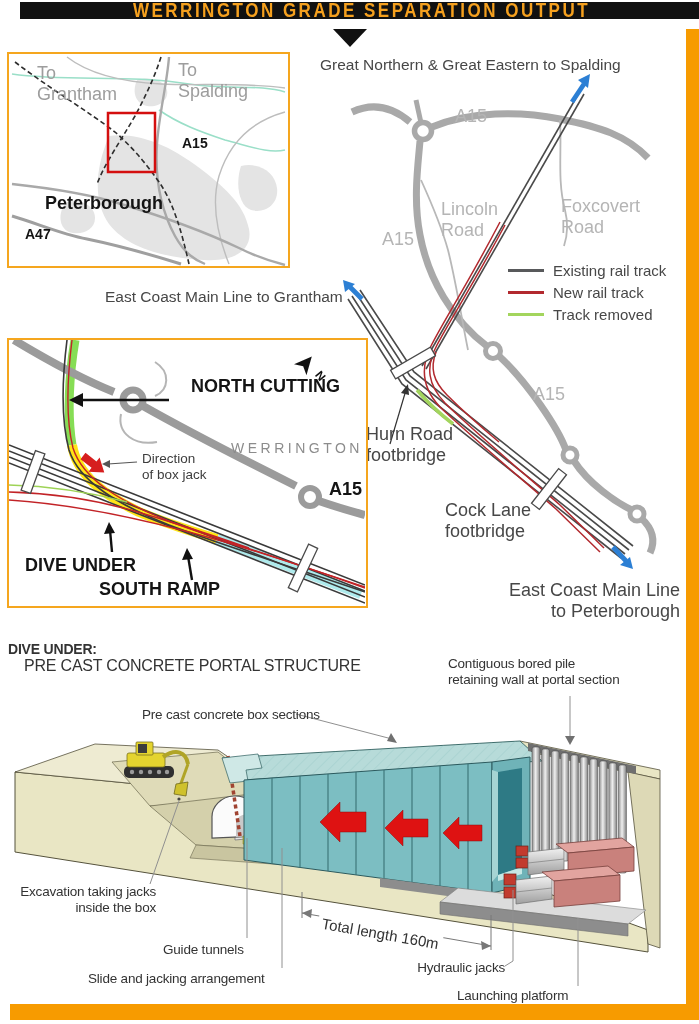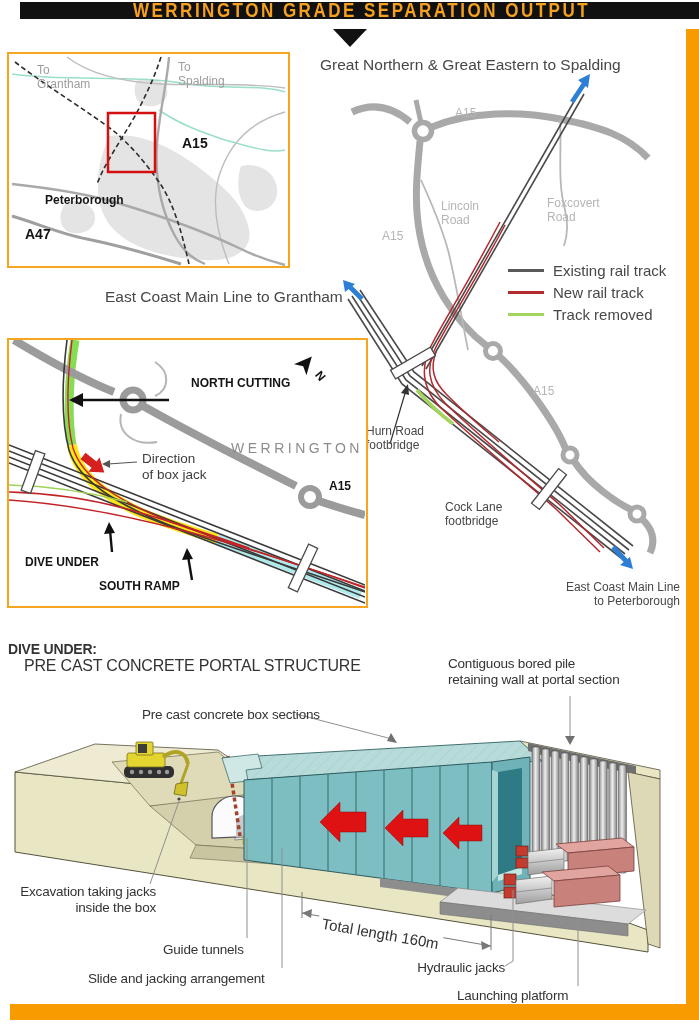--- a/index.html
+++ b/index.html
@@ -9,21 +9,21 @@
   .banner{left:20px;top:2px;width:683px;height:17px;background:#111111;
           display:flex;align-items:center;justify-content:center;}
   .banner span{color:#f5a01e;font-weight:bold;font-size:17px;letter-spacing:2.5px;
                transform:scaleY(1.22);white-space:nowrap;}
   .banner-pointer{left:333px;top:29px;width:0;height:0;
       border-left:17px solid transparent;border-right:17px solid transparent;
       border-top:18px solid #111111;}
   .bar-right{left:686px;top:29px;width:13px;height:990px;background:#f79b00;}
   .bar-bottom{left:10px;top:1004px;width:689px;height:16px;background:#f79b00;}
   .inset{background:#fff;border:2px solid #f5a61e;box-sizing:border-box;}
-  .lbl{position:absolute;color:#474747;font-size:12px;line-height:1.18;white-space:nowrap;}
+  .lbl{position:absolute;color:#474747;font-size:18px;line-height:1.18;white-space:nowrap;}
   .lbl.gray{color:#b5b5b5;}
   .lbl.midgray{color:#9d9d9d;}
   .lbl.bold{color:#141414;font-weight:bold;}
   .lbl.small{font-size:13.5px;color:#3d3d3d;}
   .lbl.cond{font-size:13.5px;color:#333333;letter-spacing:-0.2px;}
   .lbl.center{text-align:left;}
   .lbl.right{text-align:right;}
   .legend-row{display:flex;align-items:center;height:22px;}
   .legend-swatch{display:inline-block;width:36px;height:3px;margin-right:9px;flex:0 0 36px;}
   .legend-label{font-size:15px;color:#474747;white-space:nowrap;}
@@ -134,21 +134,21 @@
     <line x1="390" y1="444" x2="406" y2="390" stroke="#333" stroke-width="1.2"></line>
     <polygon points="408,384 401,393 409,395" fill="#333"></polygon>
   </svg>
 
   <div class="lbl center" style="left:320px;top:56px;width:365px;font-size:15.5px;">Great Northern &amp; Great Eastern to Spalding</div>
   <div class="lbl gray" style="left:455px;top:106px;">A15</div>
   <div class="lbl gray" style="left:441px;top:199px;">
     <div>Lincoln</div>
       <div>Road</div>
   </div>
-  <div class="lbl gray" style="left:547px;top:196px;">
+  <div class="lbl gray" style="left:561px;top:196px;">
     <div>Foxcovert</div>
       <div>Road</div>
   </div>
   <div class="lbl gray" style="left:382px;top:229px;">A15</div>
   <div class="lbl gray" style="left:533px;top:384px;">A15</div>
   <div class="abs" style="left:508px;top:259px;">
     <div class="legend-row">
       <span class="legend-swatch" style="background:#58595b;"></span>
       <span class="legend-label">Existing rail track</span>
     </div>

